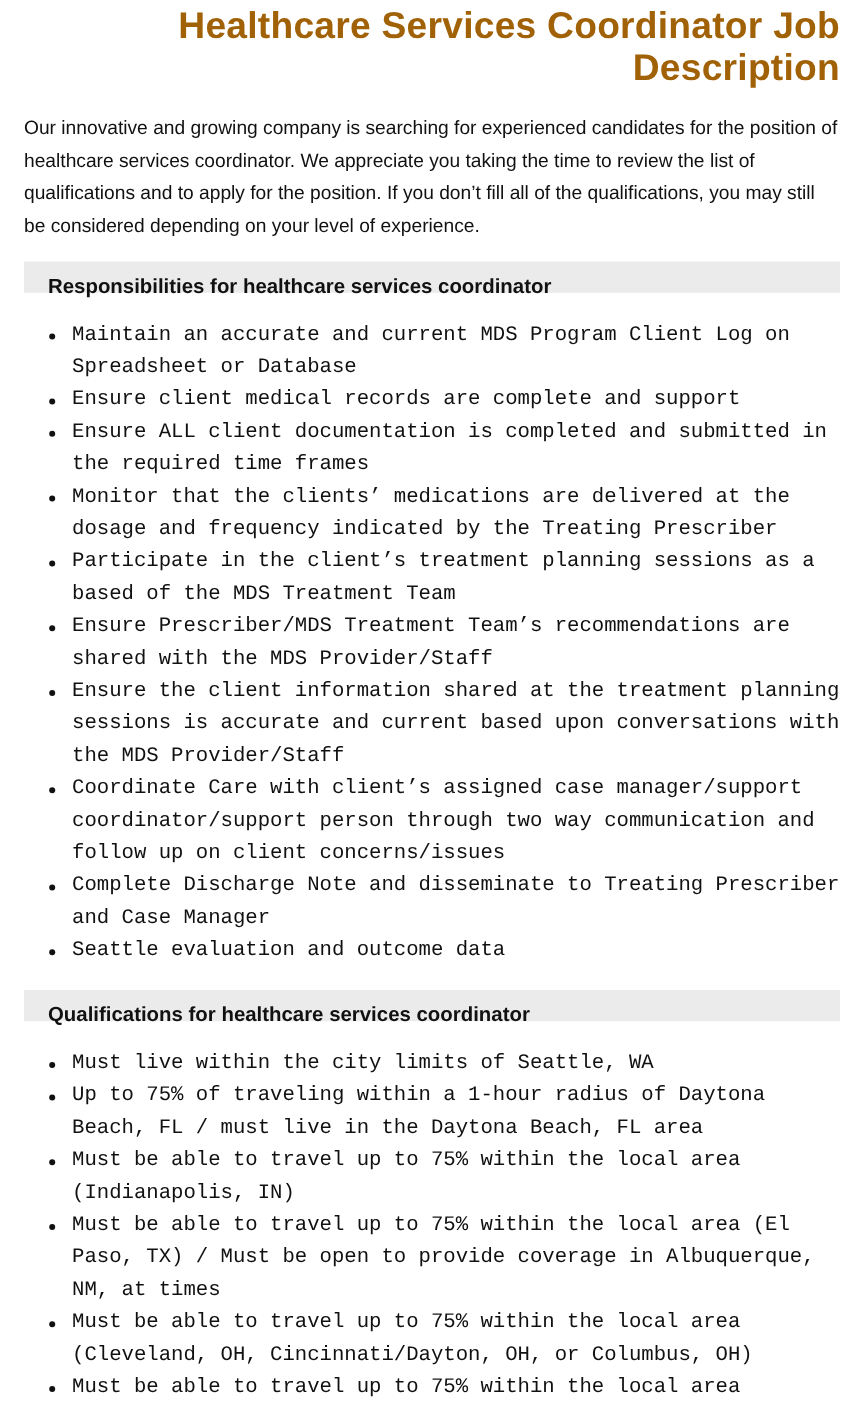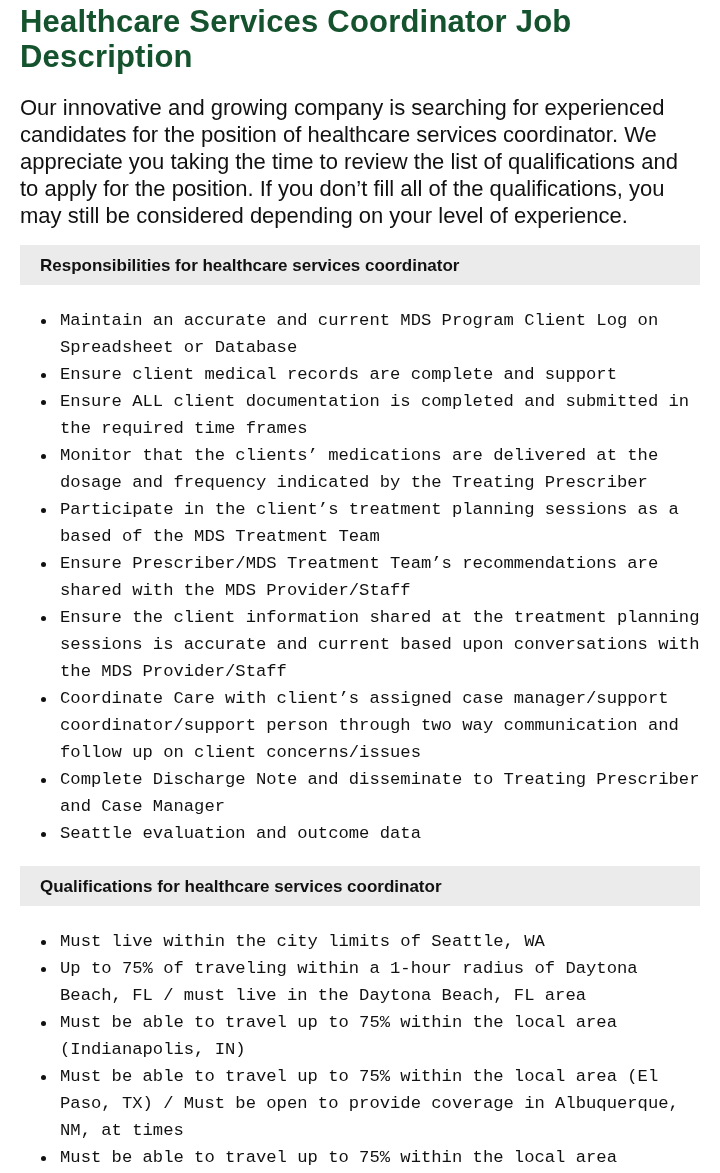--- a/index.html
+++ b/index.html
@@ -7,36 +7,36 @@
     width: 720px;
     height: 1173px;
     overflow: hidden;
     font-family: "Liberation Sans", "DejaVu Sans", sans-serif;
     color: #111111;
   }
   .page { padding: 0 20px; }
   h1 {
     margin: 0;
     padding-top: 4px;
-    text-align: left;
+    text-align: right;
     font-size: 31px;
     line-height: 35px;
     font-weight: bold;
-    color: #14532d;
+    color: #a16207;
     letter-spacing: 0.2px;
   }
   .intro {
     margin: 20px 0 12px 0;
-    font-size: 22px;
+    font-size: 16px;
     line-height: 27px;
   }
   .section-header {
     background: #ebebeb;
     margin-top: 16px;
-    height: 40px;
+    height: 26px;
     line-height: 42px;
     padding-left: 20px;
     font-size: 17px;
     font-weight: bold;
     color: #111;
   }
   ul {
     margin: 22px 0 0 0;
     padding: 0 0 0 40px;
     list-style: none;

